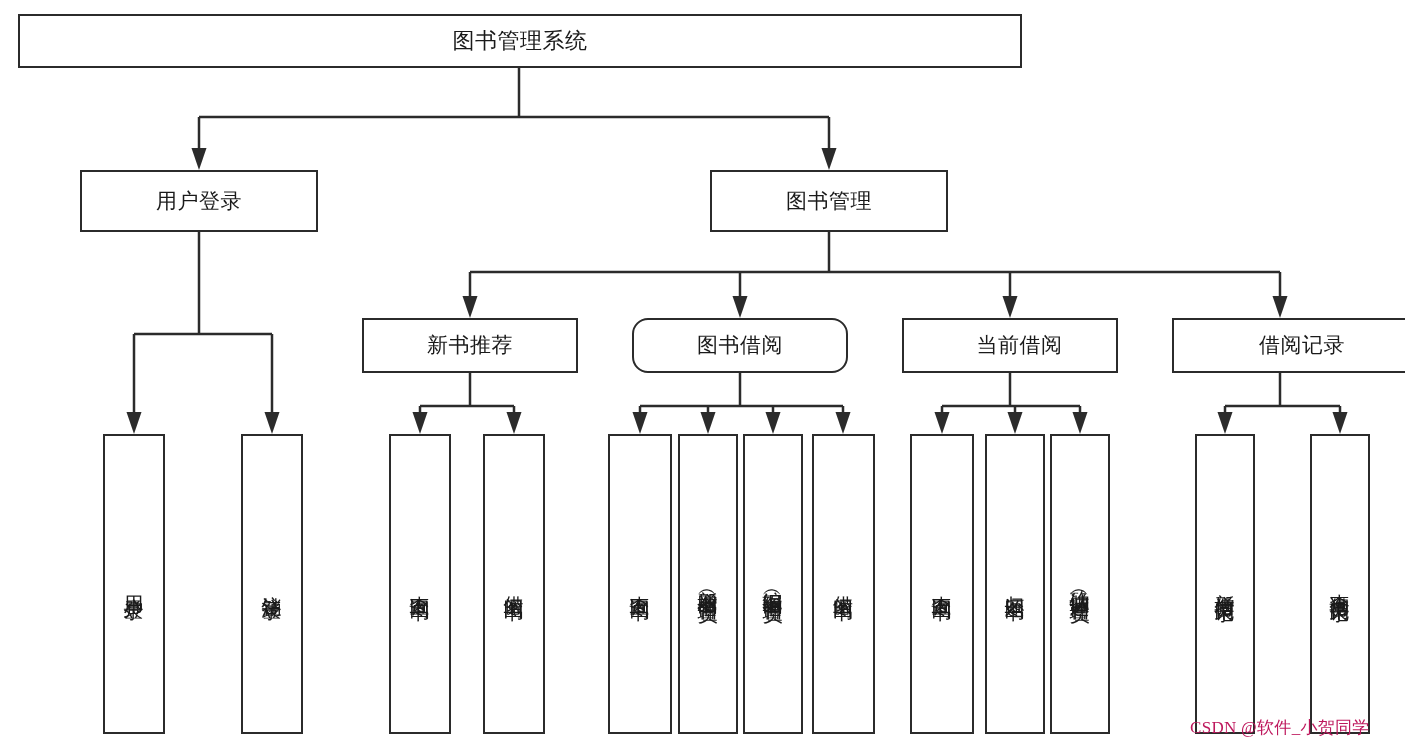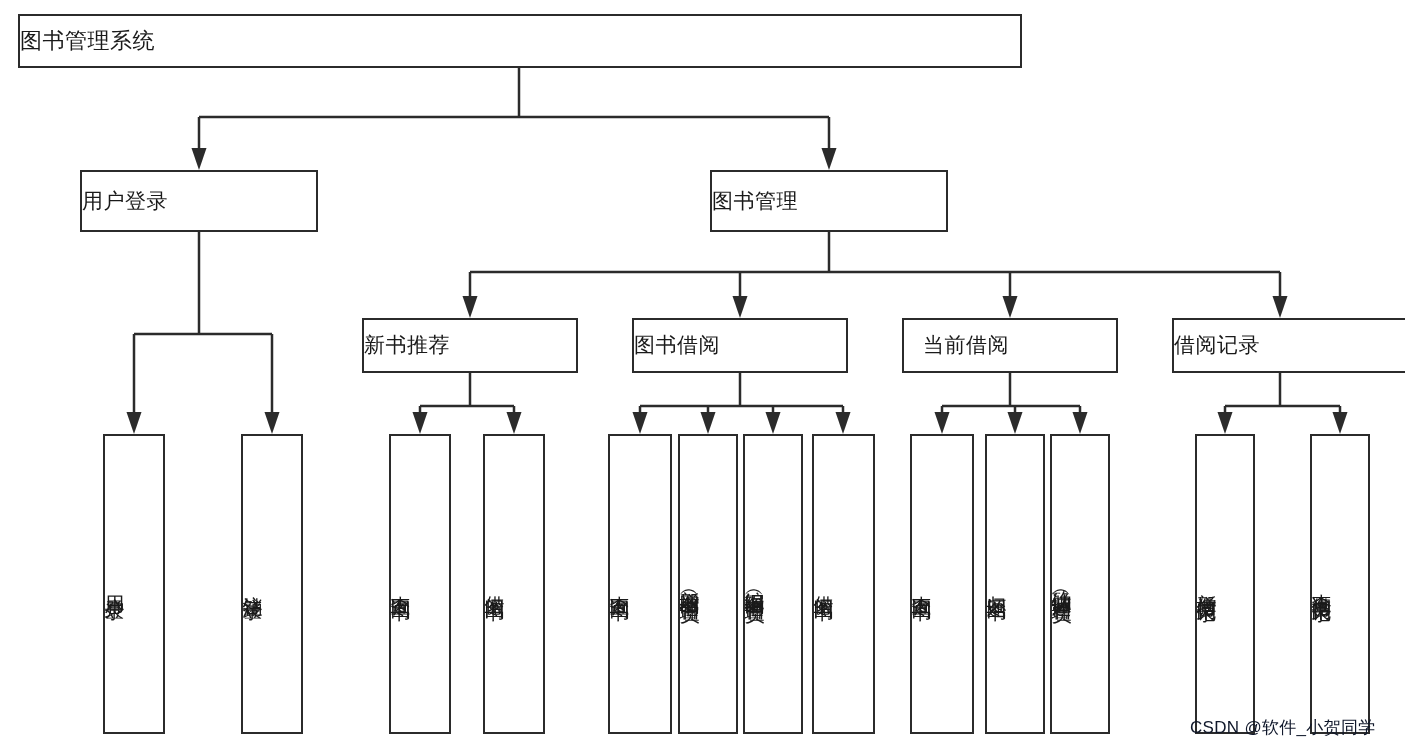--- a/index.html
+++ b/index.html
@@ -26,21 +26,21 @@
     width: 1405px;
     height: 747px;
   }
   .node-box {
     position: absolute;
     box-sizing: border-box;
     border: 2px solid #2b2b2b;
     background: #ffffff;
     display: flex;
     align-items: center;
-    justify-content: flex-start;
+    justify-content: center;
     overflow: hidden;
   }
   .node-label {
     color: #1a1a1a;
     font-size: 21px;
     line-height: 1.18;
     letter-spacing: 0.5px;
     white-space: nowrap;
     text-align: center;
   }
@@ -50,24 +50,25 @@
     font-size: 20px;
     letter-spacing: 2px;
     line-height: 1;
   }
   .node-box.root .node-label { font-size: 22px; }
   .watermark {
     position: absolute;
     left: 1190px;
     top: 716px;
     font-size: 17px;
-    color: #0f172a;
+    color: #be185d;
     white-space: nowrap;
     pointer-events: none;
     letter-spacing: 0.3px;
+    font-family: Liberation Serif, serif;
   }
 </style>
 </head>
 <body>
 
 <div id="diagram-root">
 
   <svg class="diagram-canvas" viewBox="0 0 1405 747" xmlns="http://www.w3.org/2000/svg">
     <g id="edge-group" stroke="#2b2b2b" stroke-width="2.5" fill="none">
         <line x1="519" y1="68" x2="519" y2="117"></line>
@@ -133,21 +134,21 @@
       </div>
       <div class="node-box level2" style="left: 80px; top: 170px; width: 238px; height: 62px;">
         <span class="node-label">用户登录</span>
       </div>
       <div class="node-box level2" style="left: 710px; top: 170px; width: 238px; height: 62px;">
         <span class="node-label">图书管理</span>
       </div>
       <div class="node-box level3" style="left: 362px; top: 318px; width: 216px; height: 55px;">
         <span class="node-label">新书推荐</span>
       </div>
-      <div class="node-box level3" style="left: 632px; top: 318px; width: 216px; height: 55px;">
+      <div class="node-box level3" style="left: 632px; top: 318px; width: 216px; height: 55px; border-radius: 16px;">
         <span class="node-label">图书借阅</span>
       </div>
       <div class="node-box level3" style="left: 902px; top: 318px; width: 216px; height: 55px; padding-left: 19px;">
         <span class="node-label">当前借阅</span>
       </div>
       <div class="node-box level3" style="left: 1172px; top: 318px; width: 260px; height: 55px;">
         <span class="node-label">借阅记录</span>
       </div>
       <div class="node-box vertical" style="left: 103px; top: 434px; width: 62px; height: 300px;">
         <span class="node-label">用户登录</span>

